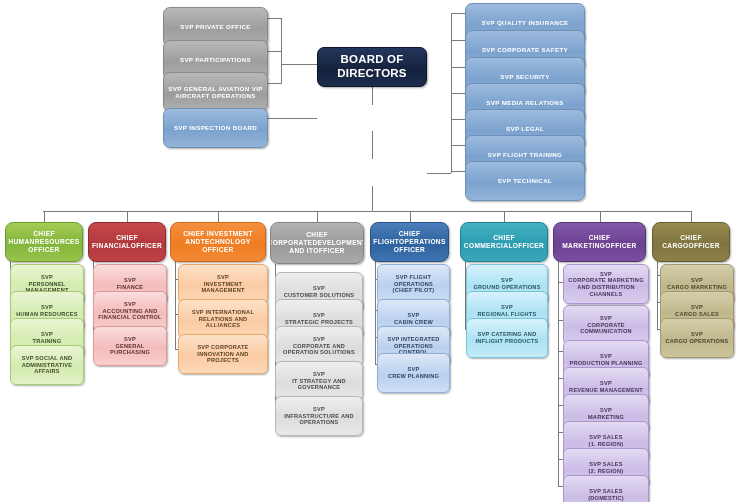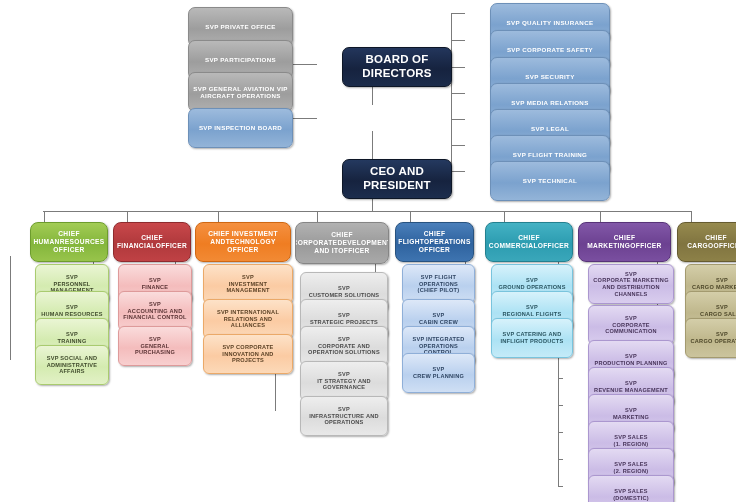--- a/index.html
+++ b/index.html
@@ -37,21 +37,20 @@
     border-radius: 7px;
     display: flex;
     align-items: center;
     justify-content: center;
     text-align: center;
     z-index: 3;
     line-height: 1.18;
     padding: 19px 3px;
     box-shadow: 1px 1px 2px rgba(0,0,0,0.32);
     overflow: hidden;
-    margin-left: 25px;
   }
 
   
   .n-board {
     background: linear-gradient(180deg,#23365c 0%,#16233f 55%,#1b2b4a 100%);
     border: 1px solid #0d1626;
     color: #ffffff;
     font-size: 11.5px;
     font-weight: bold;
     letter-spacing: .2px;
@@ -185,23 +184,20 @@
 
   <div class="node n-blue-top" style="left:163px; top:108px; width:105px; height:21px;">
     <span>SVP INSPECTION  BOARD</span>
   </div>
 
   <div class="node n-board" style="left:317px; top:47px; width:110px; height:34px;">
     <span>BOARD OF DIRECTORS</span>
   </div>
 
 
-  <div class="node n-ceo" style="left:317px; top:159px; width:110px; height:27px;">
-    <span>CEO AND PRESIDENT</span>
-  </div>
 
   <div class="node n-blue-right" style="left:465px; top:3px; width:120px; height:21px;">
     <span>SVP QUALITY  INSURANCE</span>
   </div>
   <div class="node n-blue-right" style="left:465px; top:30px; width:120px; height:21px;">
     <span>SVP CORPORATE  SAFETY</span>
   </div>
   <div class="node n-blue-right" style="left:465px; top:57px; width:120px; height:21px;">
     <span>SVP SECURITY</span>
   </div>

